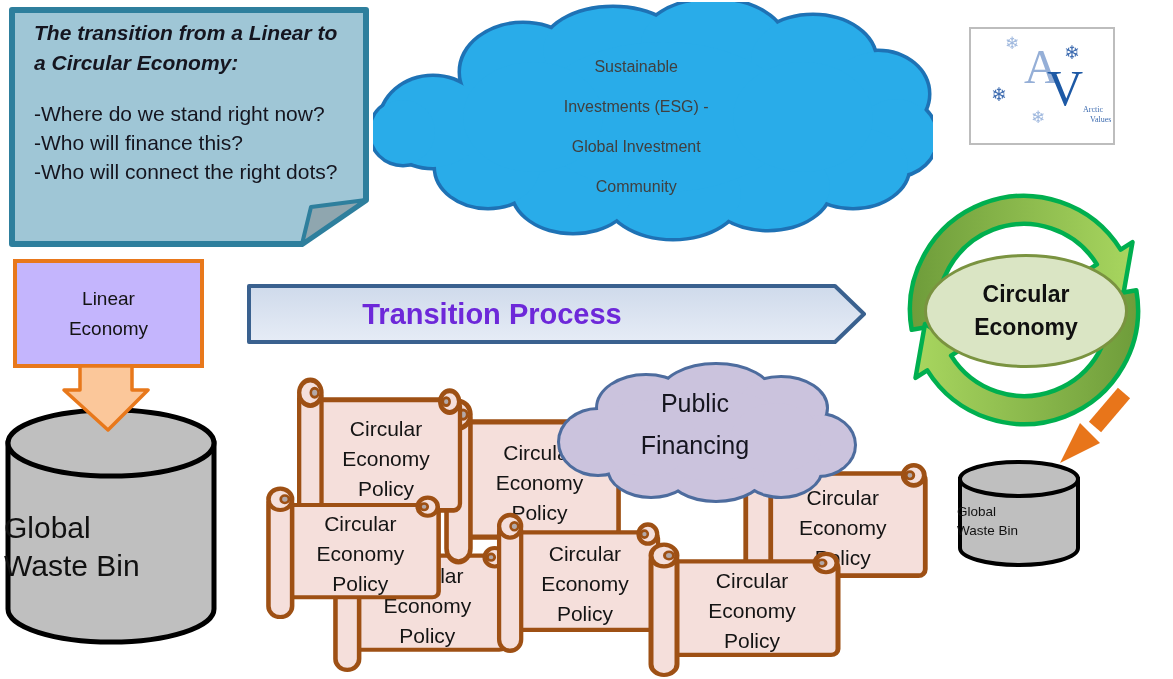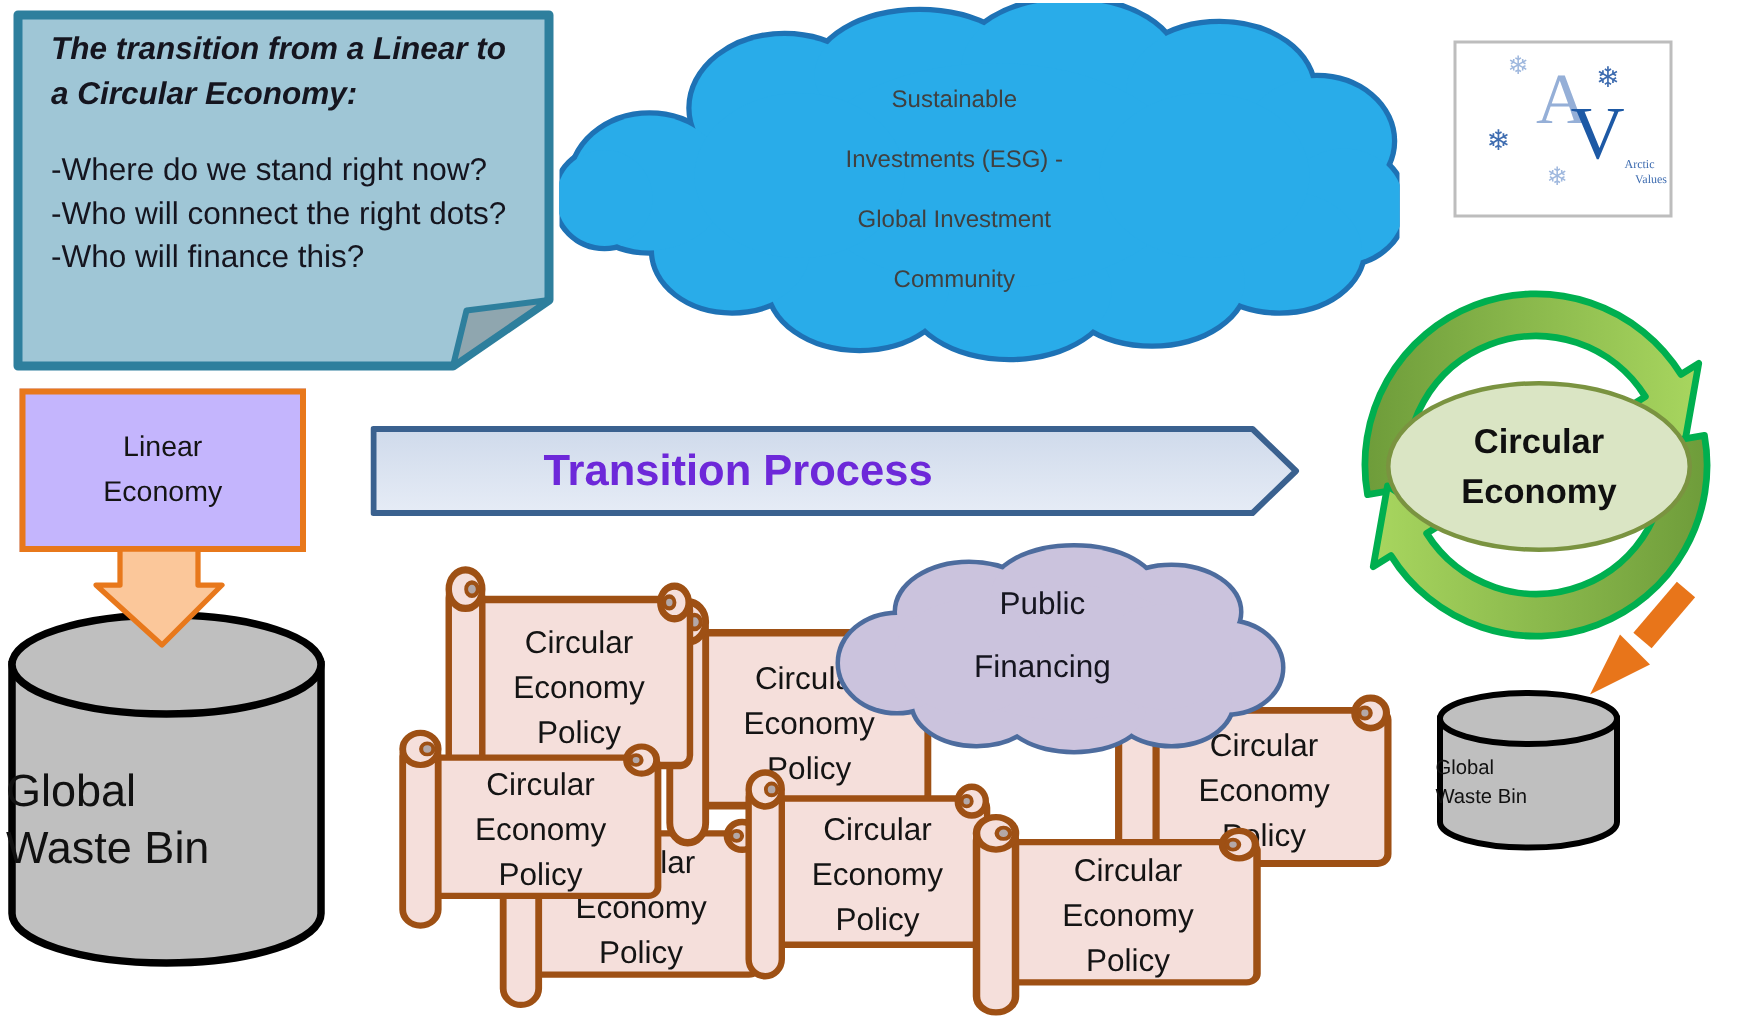--- a/index.html
+++ b/index.html
@@ -64,22 +64,22 @@
   <div class="abs" style="left:6px;top:4px;width:366px;height:246px;z-index:4">
     <svg width="366" height="246" viewBox="0 0 366 246">
       <path d="M6,6 H360 V196 L296,240 H6 Z" fill="#9FC6D6" stroke="#2E7F9D" stroke-width="6" stroke-linejoin="round"></path>
       <path d="M296,240 L360,196 L305,203 Z" fill="#8FA6AF" stroke="#2E7F9D" stroke-width="4" stroke-linejoin="round"></path>
     </svg>
     <div class="abs" id="sticky-text">
       <div class="sticky-title multiline">The transition from a Linear to
 a Circular Economy:</div>
       <div id="sticky-questions">
         <div class="sticky-q">-Where do we stand right now?</div>
+        <div class="sticky-q">-Who will finance this?</div>
         <div class="sticky-q">-Who will connect the right dots?</div>
-        <div class="sticky-q">-Who will finance this?</div>
       </div>
     </div>
   </div>
 
   <div class="abs" style="left:373px;top:2px;width:560px;height:246px;z-index:3">
     <svg width="560" height="246" viewBox="0 0 560 246">
       <g fill="#29ACE9" stroke="#1E72B5" stroke-width="7">
         <ellipse cx="150" cy="70" rx="62" ry="48"></ellipse>
           <ellipse cx="240" cy="48" rx="70" ry="42"></ellipse>
         <ellipse cx="340" cy="42" rx="72" ry="44"></ellipse>
@@ -285,17 +285,17 @@
           <ellipse cx="262" cy="85" rx="36" ry="30"></ellipse>
         <ellipse cx="225" cy="108" rx="40" ry="28"></ellipse>
           <ellipse cx="160" cy="112" rx="48" ry="28"></ellipse>
         <ellipse cx="95" cy="108" rx="42" ry="28"></ellipse>
           <ellipse cx="42" cy="82" rx="38" ry="32"></ellipse>
         <ellipse cx="155" cy="75" rx="85" ry="45"></ellipse>
           <ellipse cx="90" cy="78" rx="50" ry="38"></ellipse>
         <ellipse cx="220" cy="78" rx="45" ry="35"></ellipse>
       </g>
     </svg>
-    <div class="abs cloud-text multiline" style="left:4%;right:12%;top:22px;font-size:21px;line-height:42px;color:#15151F">Public
+    <div class="abs cloud-text multiline" style="left:4%;right:12%;top:22px;font-size:25px;line-height:42px;color:#15151F">Public
 Financing</div>
   </div>
 
 </div>
 
 </body></html>

